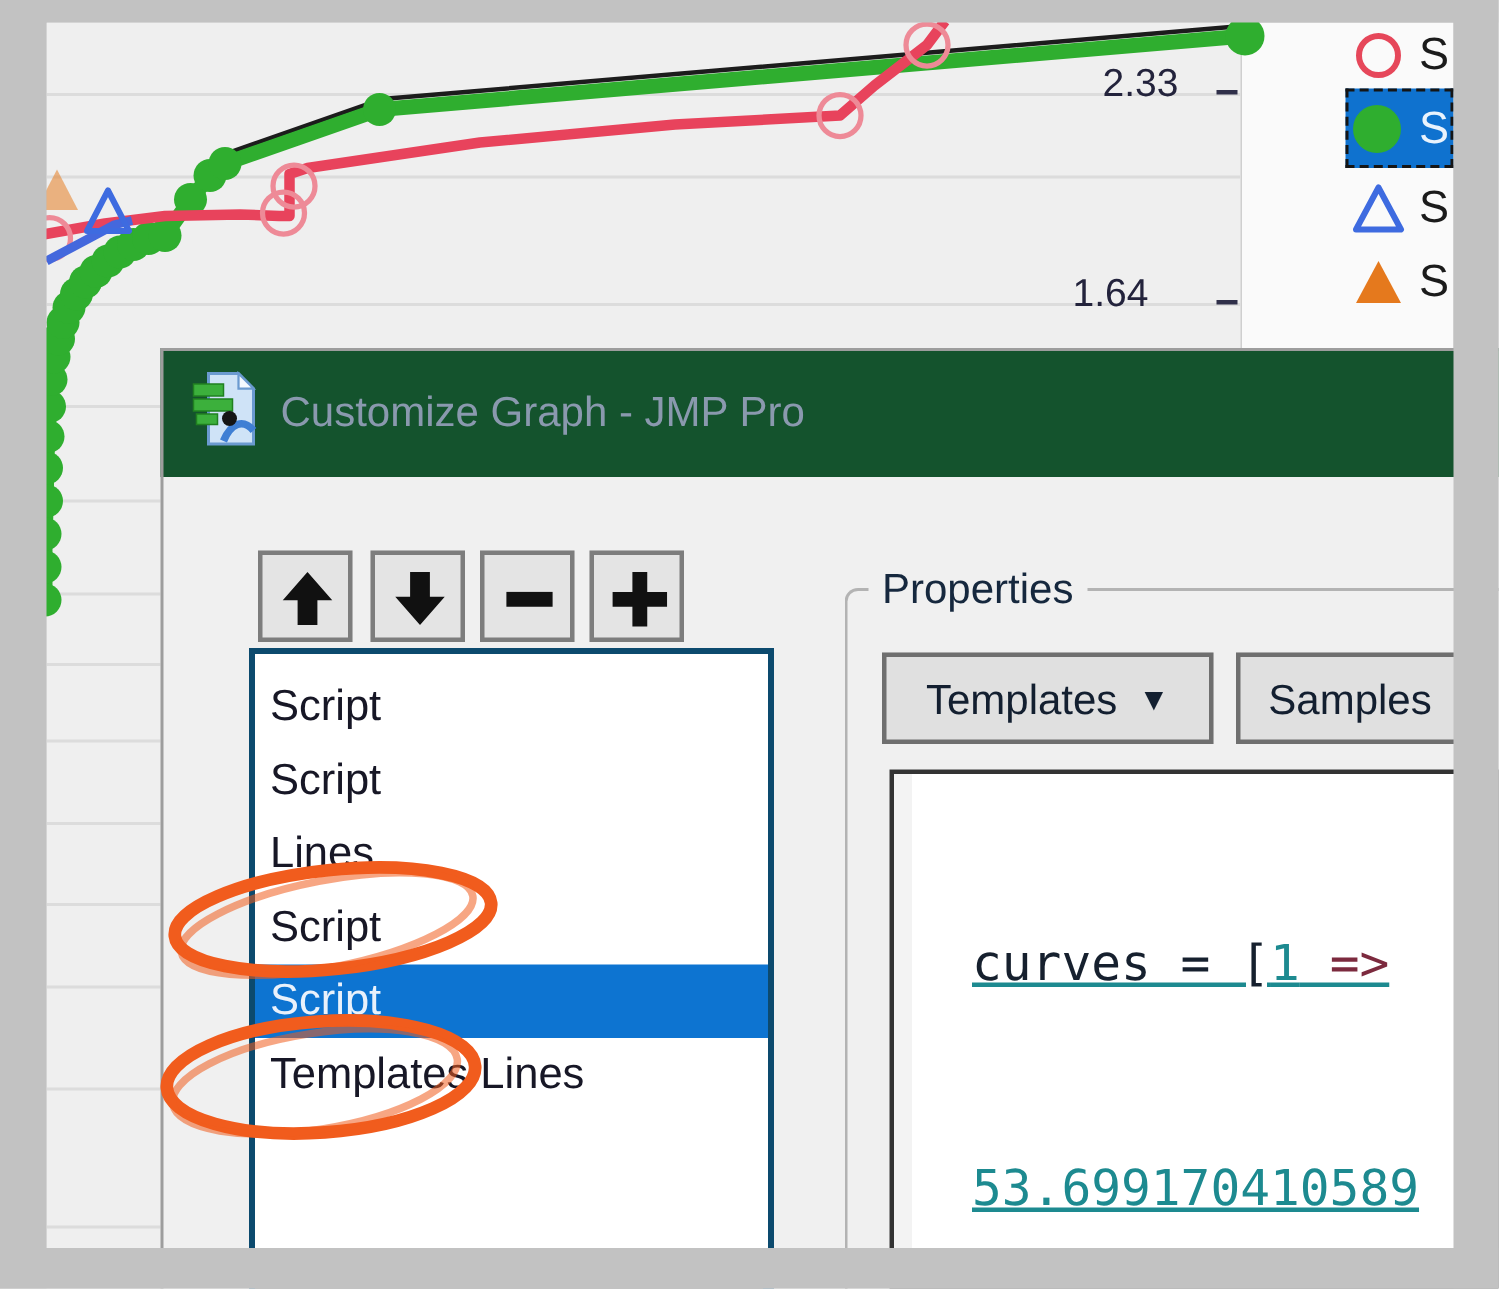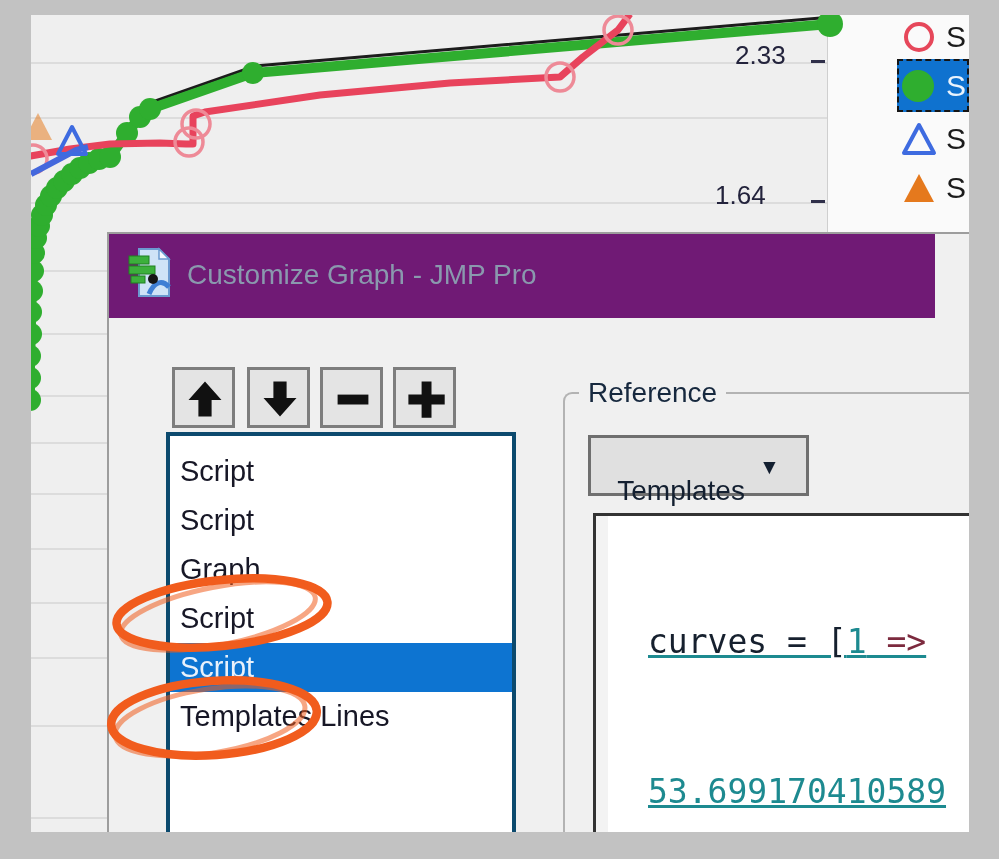--- a/index.html
+++ b/index.html
@@ -17,40 +17,40 @@
   
   .legend-row-label{position:absolute;left:946px;height:38px;line-height:38px;
                     font-size:30px;color:#1b1b1b;z-index:5;}
   #legend-selected-box{left:897px;top:59px;width:72px;height:53px;background:#0f72cf;
                        border:2px dashed #151515;box-sizing:border-box;z-index:4;}
   .legend-marker{position:absolute;z-index:5;}
   
   #dialog{left:107px;top:232px;width:892px;height:627px;background:#f0f0f0;z-index:10;}
   #dialog-border-left{left:0;top:0;width:2px;height:627px;background:#9d9d9d;z-index:30;}
   #dialog-border-top{left:0;top:0;width:892px;height:2px;background:#9d9d9d;z-index:30;}
-  #dialog-titlebar{left:0;top:0;width:828px;height:86px;background:#701a75;}
+  #dialog-titlebar{left:0;top:0;width:892px;height:86px;background:#14532d;}
   #dialog-title{left:80px;top:0;height:86px;line-height:86px;font-size:28px;color:#8a99ae;}
   #dialog-icon{left:20px;top:14px;}
   .tool-btn{position:absolute;width:63px;height:61px;background:#e4e4e4;
             border:3px solid #7d7d7d;box-sizing:border-box;padding:0;cursor:pointer;}
   .tool-btn svg{position:absolute;left:7px;top:7px;}
   #listbox{left:59px;top:200px;width:350px;height:427px;background:#ffffff;
            border:4px solid #0c4a6e;box-sizing:border-box;padding-top:11px;overflow:hidden;}
   .list-item{height:49px;line-height:49px;padding-left:10px;font-size:29px;color:#171726;}
   .list-item.selected{background:#0d74d1;color:#e9f1fb;}
   #properties-fieldset{left:456px;top:160px;width:436px;height:467px;
         border-left:2px solid #b3b3b3;border-top:2px solid #b3b3b3;border-top-left-radius:9px;}
   #properties-label{left:14px;top:-17px;padding:0 9px;background:#f0f0f0;
         font-size:28px;color:#16283e;white-space:nowrap;}
   .prop-btn{position:absolute;height:61px;background:#e0e0e0;border:3px solid #6f6f6f;
         box-sizing:border-box;font-family:"Liberation Sans",sans-serif;
         font-size:28px;color:#131f30;cursor:pointer;}
   #templates-btn{left:481px;top:203px;width:221px;}
   #samples-btn{left:717px;top:203px;width:152px;}
-  .prop-btn .lbl{display:inline-block;line-height:55px;vertical-align:top;margin-top:24px;}
+  .prop-btn .lbl{display:inline-block;line-height:55px;vertical-align:top;}
   #templates-arrow{font-size:21px;margin-left:14px;line-height:55px;display:inline-block;}
   #code-box{left:486px;top:281px;width:406px;height:346px;background:#ffffff;
         border:3px solid #333333;box-sizing:border-box;overflow:hidden;}
   #code-gutter{left:0;top:0;width:12px;height:340px;background:#f3f3f3;}
   #code-text{position:absolute;left:52px;top:1px;font-family:"DejaVu Sans Mono",monospace;
         font-size:33px;line-height:50px;white-space:pre;}
   .tok-dark{color:#16202e;} .tok-num{color:#1d8a90;} .tok-arrow{color:#7c2a3e;}
   .code-line{color:#1d8a90;text-decoration:underline;}
   
   #annotation-svg{left:0;top:0;width:999px;height:859px;z-index:40;pointer-events:none;}
@@ -177,31 +177,34 @@
   </button>
   <button class="tool-btn" style="left:286px;top:135px;">
     <svg width="46" height="44" viewBox="0 0 40 40">
       <path d="M16,4 h9 v12 h12 v9 h-12 v12 h-9 v-12 H4 v-9 h12 z" fill="#111"></path>
     </svg>
   </button>
 
   <div class="abs" id="listbox">
       <div class="list-item">Script</div>
       <div class="list-item">Script</div>
-      <div class="list-item">Graph</div>
+      <div class="list-item">Lines</div>
       <div class="list-item">Script</div>
       <div class="list-item selected">Script</div>
       <div class="list-item">Templates Lines</div>
     </div>
 
   <div class="abs" id="properties-fieldset">
-    <div class="abs" id="properties-label">Reference</div>
+    <div class="abs" id="properties-label">Properties</div>
   </div>
   <button class="prop-btn" id="templates-btn">
     <span class="lbl">Templates</span><span id="templates-arrow">▼</span>
+  </button>
+  <button class="prop-btn" id="samples-btn">
+    <span class="lbl">Samples</span>
   </button>
 
   <div class="abs" id="code-box">
     <div class="abs" id="code-gutter"></div>
     <div id="code-text">
       <div class="code-line"><span class="tok-dark">curves = [</span><span class="tok-num">1</span><span class="tok-arrow"> =&gt;</span></div>
     <div class="code-line">53.699170410589</div></div>
   </div>
 
   <div class="abs" id="dialog-border-left"></div>

